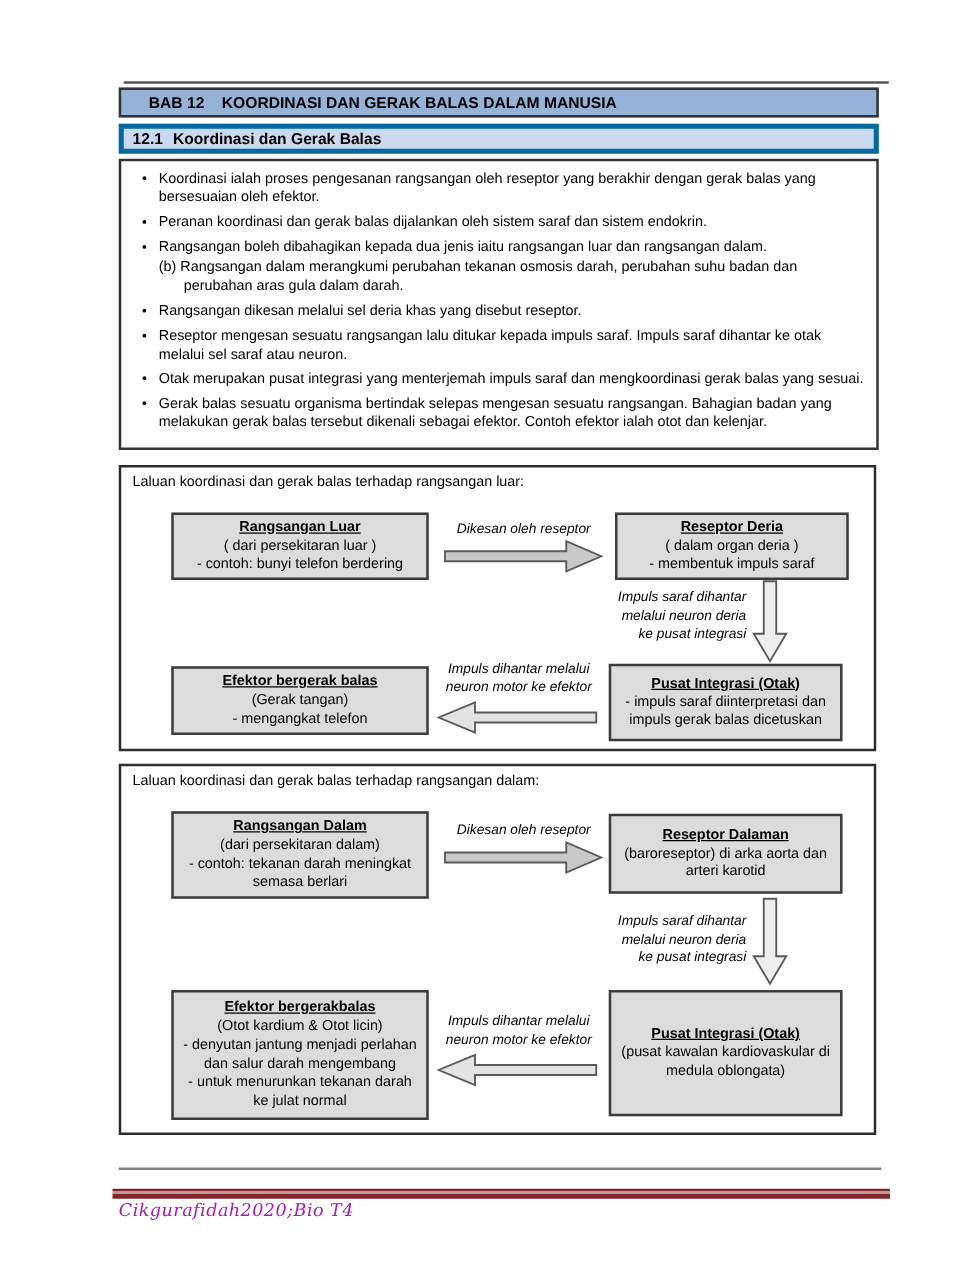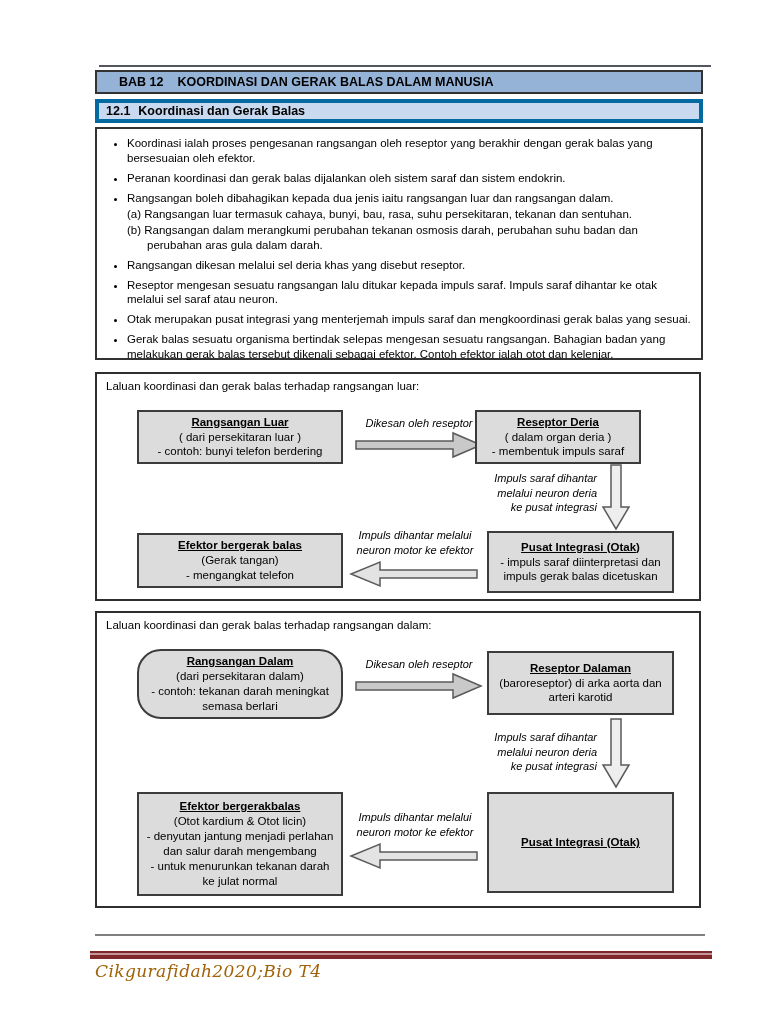--- a/index.html
+++ b/index.html
@@ -50,51 +50,51 @@
   .fbox-title { font-weight:bold; text-decoration:underline; }
   .fline { white-space:pre-line; }
 
   .alabel { position:absolute; font-style:italic; font-size:11px; line-height:1.32; white-space:pre-line; }
   .ac { text-align:center; }
   .ar { text-align:right; }
   .arrow { position:absolute; }
 
   
   .f1-b1 { left:40px;  top:36px;  width:206px; height:54px; }
-  .f1-b2 { left:378px; top:36px;  width:166px; height:54px; }
+  .f1-b2 { left:395px; top:36px;  width:187px; height:54px; }
   .f1-b3 { left:390px; top:157px; width:187px; height:62px; }
   .f1-b4 { left:40px;  top:159px; width:206px; height:55px; }
   .f1-albl-r { left:258px; top:42px;  width:128px; }
   .f1-arrow-r{ left:257px; top:56px; }
   .f1-arrow-d{ left:503px; top:89px; }
   .f1-albl-d { left:340px; top:97px;  width:160px; }
   .f1-albl-l { left:252px; top:154px; width:132px; }
   .f1-arrow-l{ left:250px; top:186px; }
 
   
-  .f2-b1 { left:40px;  top:36px;  width:206px; height:70px;border-radius:24px; }
+  .f2-b1 { left:40px;  top:36px;  width:206px; height:70px; }
   .f2-b2 { left:390px; top:38px;  width:187px; height:64px; }
   .f2-b3 { left:390px; top:179px; width:187px; height:101px; }
   .f2-b4 { left:40px;  top:179px; width:206px; height:104px; }
   .f2-albl-r { left:258px; top:44px;  width:128px; }
   .f2-arrow-r{ left:257px; top:58px; }
   .f2-arrow-d{ left:503px; top:104px; }
   .f2-albl-d { left:340px; top:117px; width:160px; }
   .f2-albl-l { left:252px; top:197px; width:132px; }
   .f2-arrow-l{ left:250px; top:229px; }
 
   
   .footer-gray-rule { position:absolute; left:95px; top:934px; width:610px; height:2px; background:#7F7F7F; }
   .footer-maroon-band {
     position:absolute; left:90px; top:951px; width:622px; height:8px;
     background:linear-gradient(to bottom, #7E282B 0px, #7E282B 2px, #C59597 2px, #C59597 4.5px, #7E282B 4.5px, #7E282B 8px);
   }
   .footer-credit {
     position:absolute; left:95px; top:961px; font-family:"DejaVu Serif","Liberation Serif",serif;
-    font-style:italic; font-size:17px; color:#a16207; letter-spacing:0.4px;
+    font-style:italic; font-size:14px; color:#a21caf; letter-spacing:0.4px;
   }
 </style>
 </head>
 <body>
 
 <div class="page">
 
   <div class="top-rule"></div>
 
   <div class="chapter-bar">
@@ -111,21 +111,20 @@
     <ul>
         <li>
           <div class="b-text">Koordinasi ialah proses pengesanan rangsangan oleh reseptor yang berakhir dengan gerak balas yang
 bersesuaian oleh efektor.</div>
         </li>
         <li>
           <div class="b-text">Peranan koordinasi dan gerak balas dijalankan oleh sistem saraf dan sistem endokrin.</div>
         </li>
         <li>
           <div class="b-text">Rangsangan boleh dibahagikan kepada dua jenis iaitu rangsangan luar dan rangsangan dalam.</div>
-          <div class="b-sub">(a) Rangsangan luar termasuk cahaya, bunyi, bau, rasa, suhu persekitaran, tekanan dan sentuhan.</div>
           <div class="b-sub">(b) Rangsangan dalam merangkumi perubahan tekanan osmosis darah, perubahan suhu badan dan
 perubahan aras gula dalam darah.</div>
         </li>
         <li>
           <div class="b-text">Rangsangan dikesan melalui sel deria khas yang disebut reseptor.</div>
         </li>
         <li>
           <div class="b-text">Reseptor mengesan sesuatu rangsangan lalu ditukar kepada impuls saraf. Impuls saraf dihantar ke otak
 melalui sel saraf atau neuron.</div>
         </li>
@@ -208,20 +207,22 @@
 
     <div class="alabel ar f2-albl-d">Impuls saraf dihantar
 melalui neuron deria
 ke pusat integrasi</div>
     <svg class="arrow f2-arrow-d" width="32" height="72" viewBox="0 0 32 72">
       <polygon points="11,2 21,2 21,48 29,48 16,70 3,48 11,48" fill="#EEEEEE" stroke="#5A5A5A" stroke-width="1.5"></polygon>
     </svg>
 
     <div class="fbox f2-b3">
       <div class="fbox-title">Pusat Integrasi (Otak)</div>
+      <div class="fline">(pusat kawalan kardiovaskular di
+medula oblongata)</div>
     </div>
 
     <div class="alabel ac f2-albl-l">Impuls dihantar melalui
 neuron motor ke efektor</div>
     <svg class="arrow f2-arrow-l" width="132" height="28" viewBox="0 0 132 28">
       <polygon points="130,10 33,10 33,2 4,14 33,26 33,18 130,18" fill="#E3E3E3" stroke="#5A5A5A" stroke-width="1.5"></polygon>
     </svg>
 
     <div class="fbox f2-b4">
       <div class="fbox-title">Efektor bergerakbalas</div>

